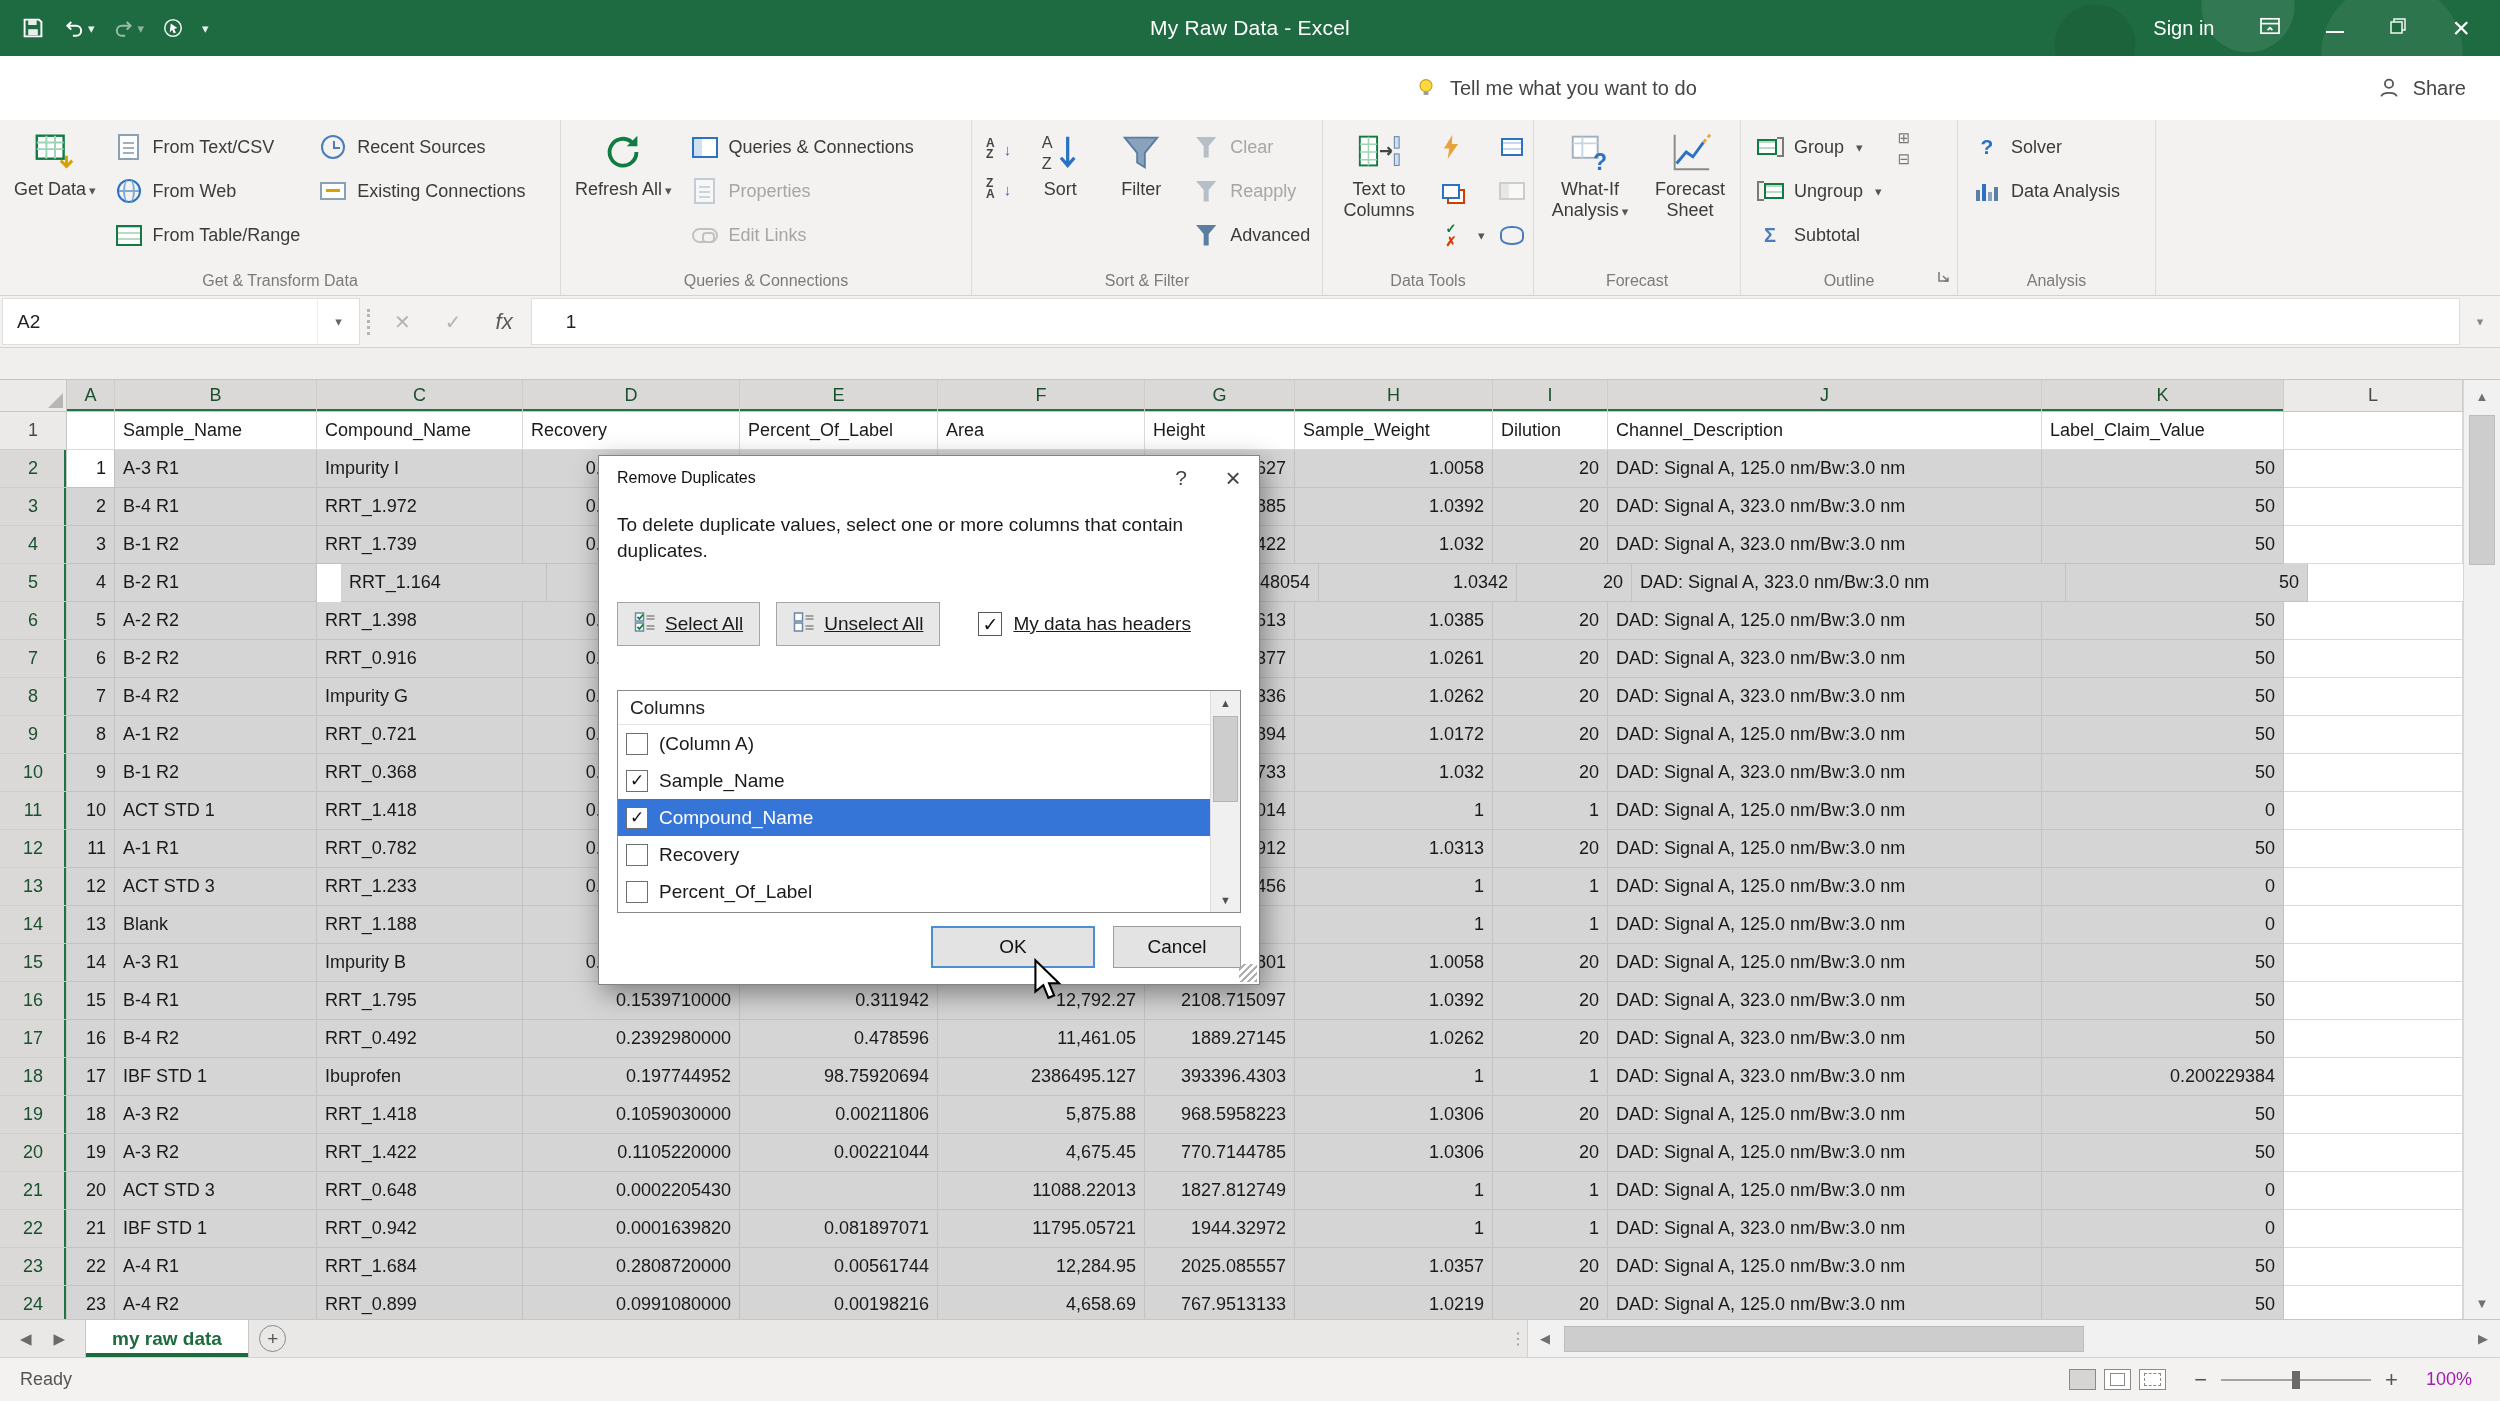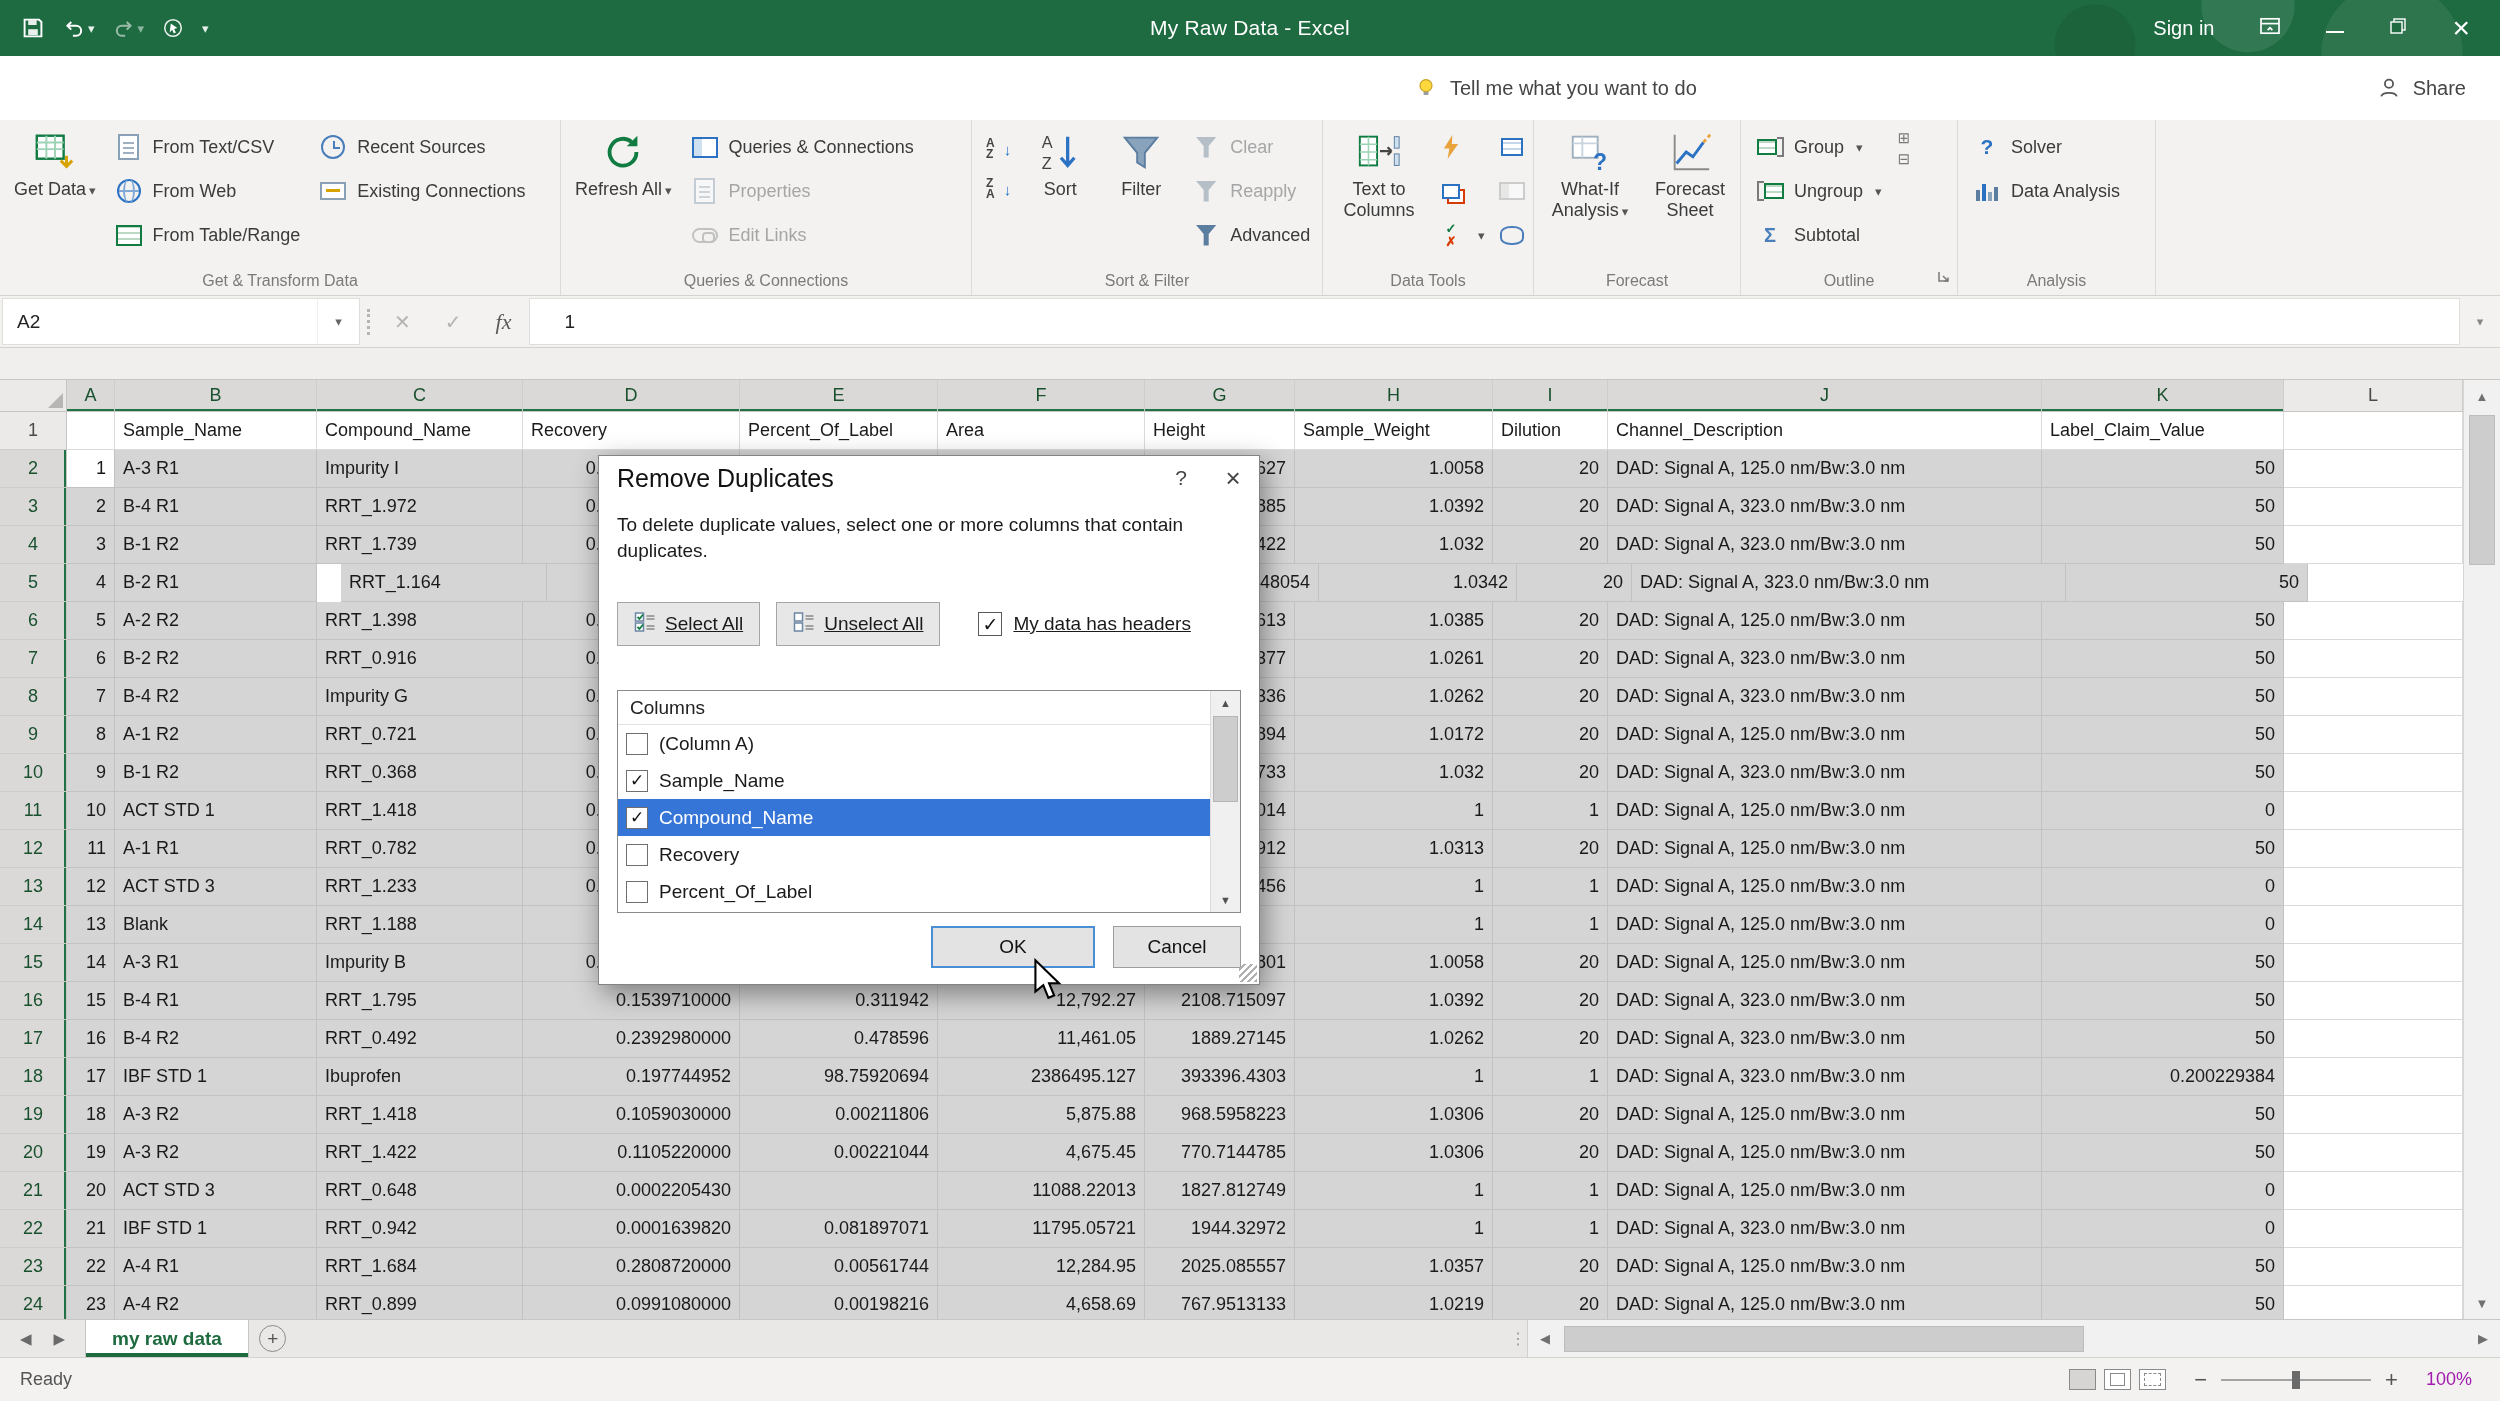--- a/index.html
+++ b/index.html
@@ -75,21 +75,21 @@
   .msolver{font-size:21px;color:#2b72c3;font-weight:bold}
   .pmcol{display:flex;flex-direction:column;gap:6px;font-size:15px;color:#7a7a7a;line-height:15px;margin-left:4px;margin-top:4px}
 
   
   .fbar{position:absolute;top:296px;left:0;right:0;height:52px;background:#f3f2f1;border-bottom:1px solid #d4d2cf;display:flex;align-items:stretch}
   .namebox{width:358px;margin:2px 0 2px 2px;background:#fff;border:1px solid #e0deda;display:flex;align-items:center;font-size:19px;color:#222;padding-left:14px}
   .nb-car{margin-left:auto;width:42px;align-self:stretch;display:flex;align-items:center;justify-content:center;color:#666;font-size:13px;border-left:1px solid #efefef}
   .fgrip{width:16px;display:flex;align-items:center;justify-content:center}
   .fgrip span{height:26px;border-left:3px dotted #b5b5b5}
   .fbtns{display:flex;align-items:center;gap:34px;padding:0 18px;font-size:20px;color:#b5b5b5}
-  .fx{font-style:italic;color:#5a5a5a;font-size:22px;font-family:Liberation Serif, serif}
+  .fx{font-style:italic;color:#5a5a5a;font-size:22px;font-family:Liberation Sans, sans-serif}
   .fcontent{flex:1;margin:2px 0;background:#fff;border:1px solid #e0deda;display:flex;align-items:center;padding-left:34px;font-size:19px;color:#222}
   .fexpand{width:40px;display:flex;align-items:center;justify-content:center;color:#888;font-size:13px}
   .gap-strip{position:absolute;top:348px;left:0;right:0;height:32px;background:#f0efee;border-bottom:1px solid #c8c6c4}
 
   
   .grid{position:absolute;top:380px;left:0;right:0;bottom:82px;background:#fff}
   .gheads{position:absolute;top:0;left:0;right:37px;height:32px;display:flex}
   .corner{width:67px;flex:none;background:#eceae8;border-right:1px solid #c8c6c4;border-bottom:1px solid #c8c6c4;position:relative}
   .corner::after{content:"";position:absolute;right:3px;bottom:3px;border-left:15px solid transparent;border-bottom:15px solid #b8b6b4}
   .colh{height:32px;flex:none;display:flex;align-items:center;justify-content:center;font-size:18px;color:#4a4a4a;background:#eceae8;border-right:1px solid #cfcdcb;border-bottom:1px solid #c8c6c4}
@@ -132,21 +132,21 @@
   .zbtn{font-size:22px;color:#555;line-height:20px}
   .ztrack{width:150px;height:2px;background:#a3a3a3;position:relative}
   .ztick{position:absolute;left:50%;top:-5px;width:2px;height:12px;background:#a3a3a3}
   .zthumb{position:absolute;left:50%;top:-8px;width:8px;height:18px;background:#6a6a6a;transform:translateX(-50%)}
   .zoomlabel{color:#a21caf}
 
   
   .dlg{position:absolute;left:598px;top:455px;width:662px;height:530px;background:#fff;border:1px solid #848484;
        box-shadow:4px 8px 26px rgba(0,0,0,.42);display:flex;flex-direction:column;font-size:19px;color:#1a1a1a;z-index:50}
   .dlg-titlebar{height:44px;display:flex;align-items:center;padding-left:18px;flex:none}
-  .dlg-titletext{font-size:25px;color:#111}
+  .dlg-titletext{font-size:16px;color:#111}
   .sp{flex:1}
   .dlg-help,.dlg-close{width:52px;height:44px;display:flex;align-items:center;justify-content:center;color:#444;font-size:21px}
   .dlg-close{font-size:26px}
   .dlg-body{display:flex;flex-direction:column;flex:1;padding:0 18px}
   .dlg-desc{margin-top:12px;line-height:26px;max-width:606px}
   .dlg-btnrow{display:flex;align-items:center;gap:16px;margin-top:38px}
   .wbtn{display:flex;align-items:center;gap:9px;height:44px;padding:0 16px;background:#e7e7e7;border:1px solid #a5a5a5;font-size:19px;font-family:inherit;color:#1a1a1a}
   .chkrow{display:flex;align-items:center;gap:11px;margin-left:22px}
   .chk{width:24px;height:24px;background:#fff;border:1px solid #5a5a5a;display:flex;align-items:center;justify-content:center;font-size:19px;color:#111;flex:none}
   .ul{text-decoration:underline}

